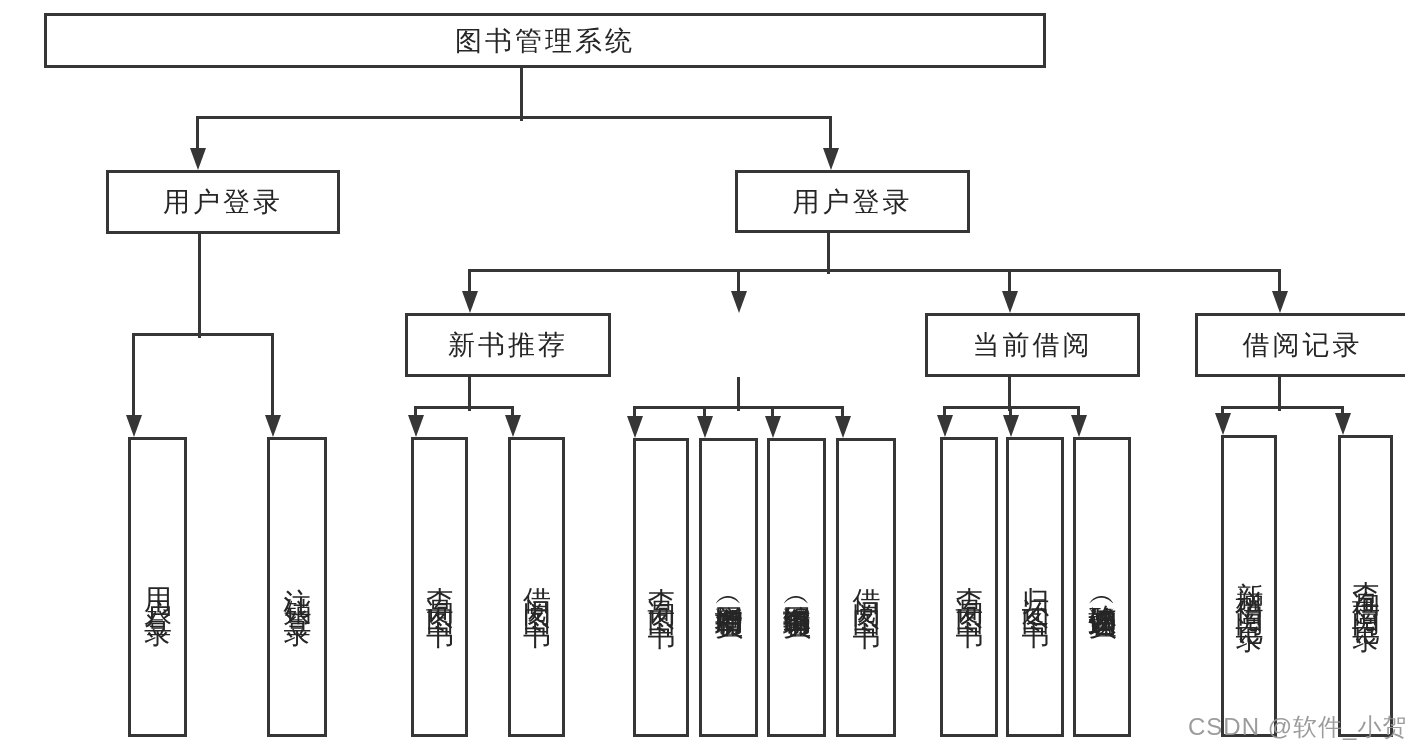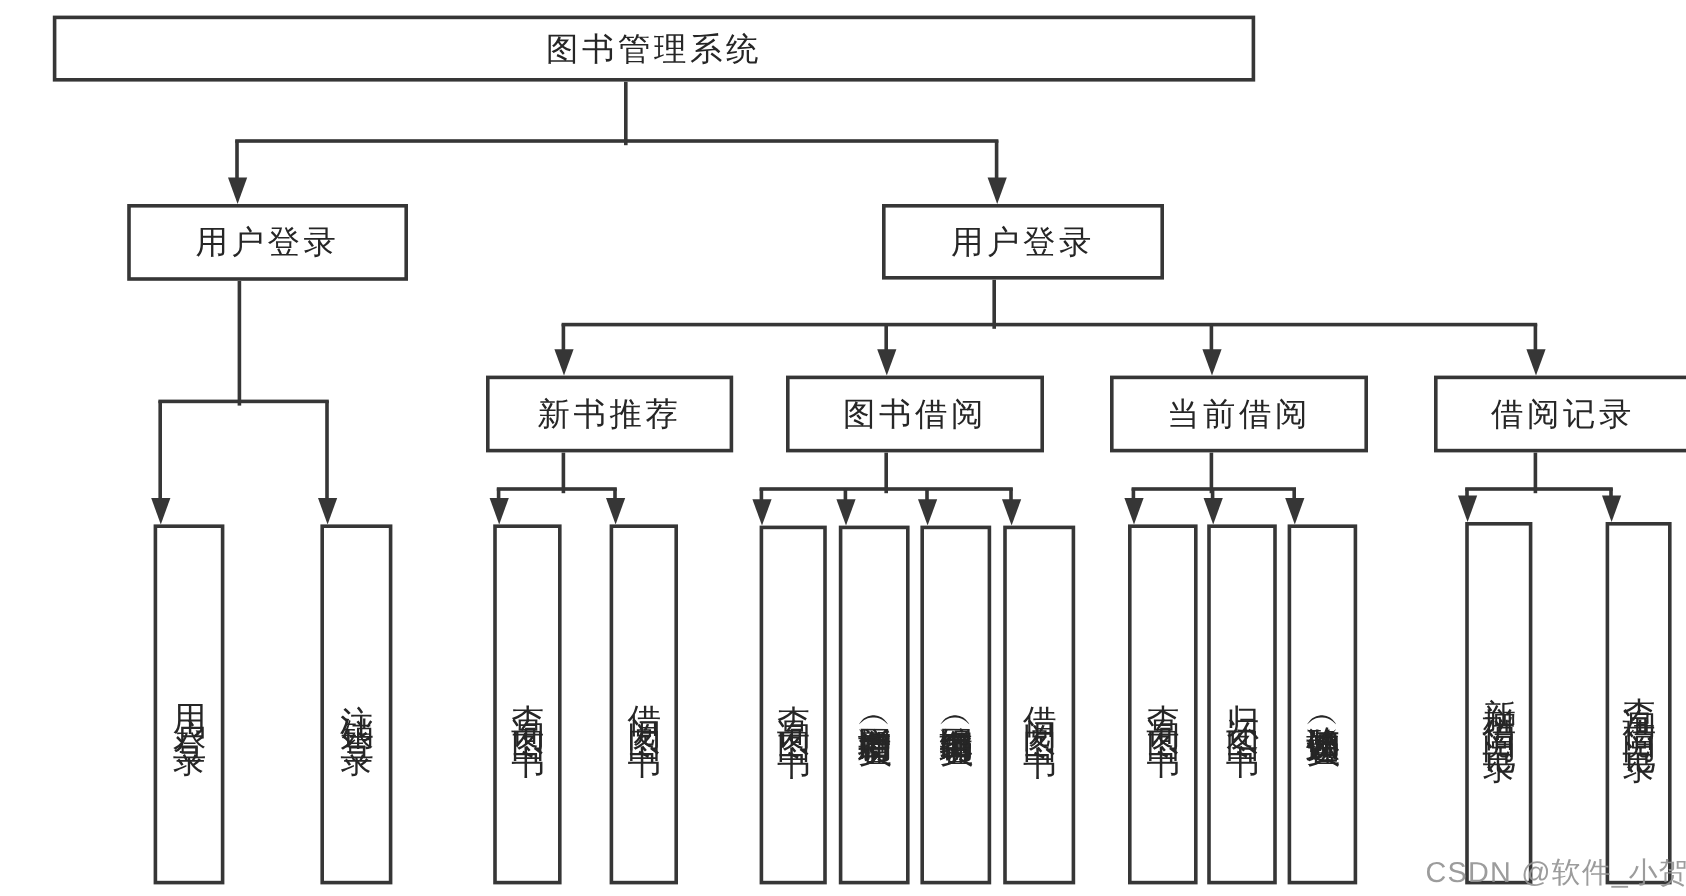--- a/index.html
+++ b/index.html
@@ -99,21 +99,20 @@
     <div class="arrow-stem" style="left: 1077px; top: 407px; width: 3px; height: 15px;"></div>
     <div class="arrow-head" style="left: 1071px; top: 415px;"></div>
     <div class="arrow-stem" style="left: 1221px; top: 407px; width: 3px; height: 13px;"></div>
     <div class="arrow-head" style="left: 1215px; top: 413px;"></div>
     <div class="arrow-stem" style="left: 1341px; top: 407px; width: 3px; height: 13px;"></div>
     <div class="arrow-head" style="left: 1335px; top: 413px;"></div>
     <div class="node h" style="left: 21px; top: 13px; width: 1002px; height: 55px;">图书管理系统</div>
     <div class="node h" style="left: 83px; top: 170px; width: 234px; height: 64px;">用户登录</div>
     <div class="node h" style="left: 712px; top: 170px; width: 235px; height: 63px;">用户登录</div>
     <div class="node h" style="left: 382px; top: 313px; width: 206px; height: 64px; text-align: right;">新书推荐</div>
-    <div class="node h" style="left: 632px; top: 313px; width: 215px; height: 64px;">图书借阅</div>
     <div class="node h" style="left: 902px; top: 313px; width: 215px; height: 64px;">当前借阅</div>
     <div class="node h" style="left: 1172px; top: 313px; width: 215px; height: 64px;">借阅记录</div>
     <div class="node v space-wide" style="left: 105px; top: 437px; width: 59px; height: 300px;">用户登录</div>
     <div class="node v space-wide" style="left: 244px; top: 437px; width: 60px; height: 300px;">注销登录</div>
     <div class="node v space-wide" style="left: 388px; top: 437px; width: 57px; height: 300px;">查询图书</div>
     <div class="node v space-wide" style="left: 485px; top: 437px; width: 57px; height: 300px;">借阅图书</div>
     <div class="node v space-wide" style="left: 610px; top: 438px; width: 56px; height: 299px;">查询图书</div>
     <div class="node v space-tight" style="left: 676px; top: 438px; width: 59px; height: 299px;">新增图书（管理员）</div>
     <div class="node v space-tight" style="left: 744px; top: 438px; width: 59px; height: 299px;">编辑图书（管理员）</div>
     <div class="node v space-wide" style="left: 813px; top: 438px; width: 60px; height: 299px;">借阅图书</div>

